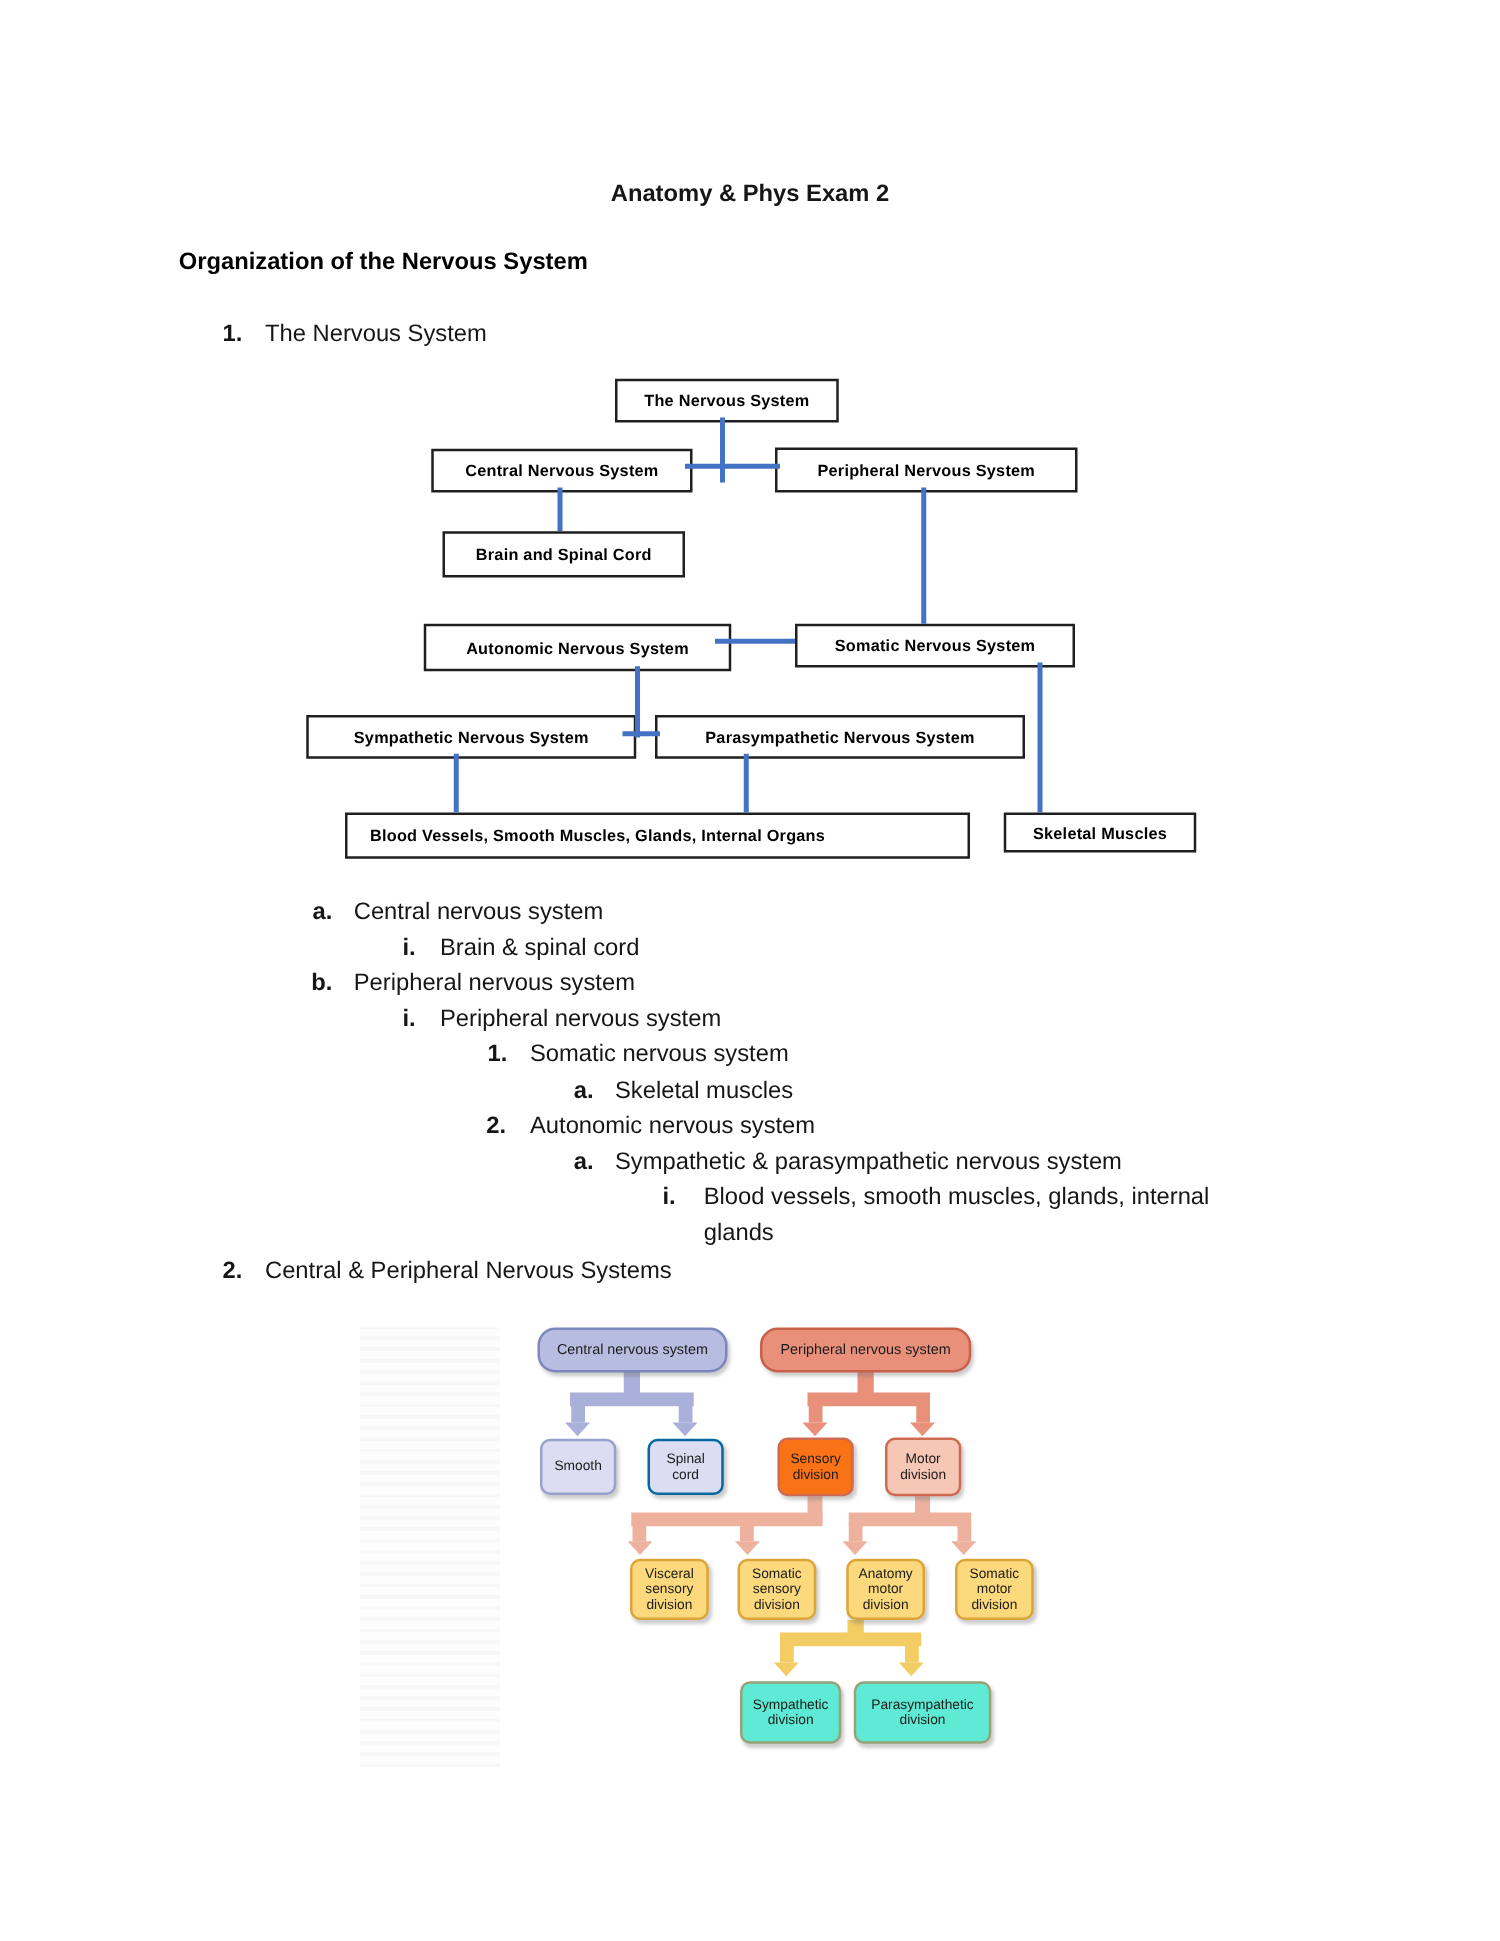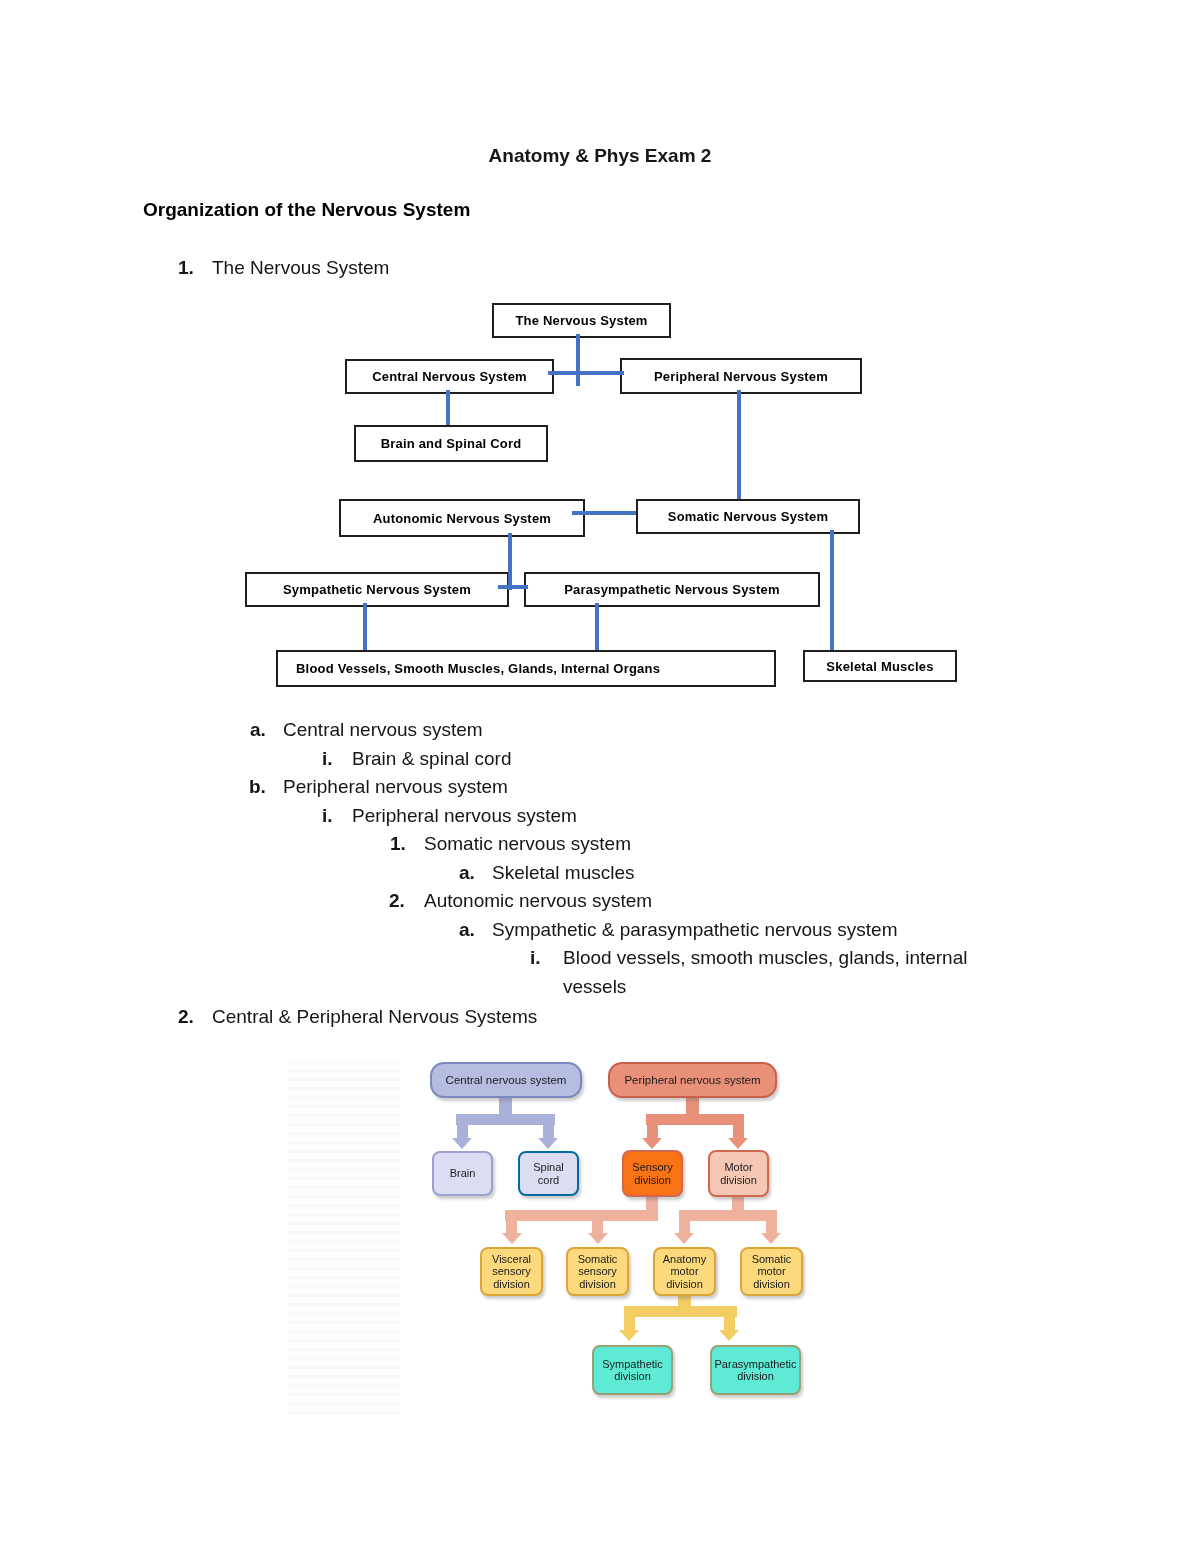--- a/index.html
+++ b/index.html
@@ -55,24 +55,24 @@
   .d2-box{position:absolute;display:flex;align-items:center;justify-content:center;
     text-align:center;font-size:11px;line-height:12.5px;color:#1b1b1b;
     border-radius:8px;box-shadow:2px 3px 3px rgba(110,110,110,.35);padding:2px;box-sizing:border-box;}
   .pill{border-radius:14px;font-size:11.5px;}
   .cns-pill{left:430px;top:1062px;width:152px;height:36px;background:#b7bde1;border:2px solid #7c87bd;}
   .pns-pill{left:608px;top:1062px;width:169px;height:36px;background:#e8907a;border:2px solid #c9604a;}
   .brain{left:432px;top:1151px;width:61px;height:45px;background:#dcddf2;border:2px solid #99a1cd;}
   .spinal{left:518px;top:1151px;width:61px;height:45px;background:#dcddf2;border:2px solid #0369a1;}
   .sensory{left:622px;top:1150px;width:61px;height:47px;background:#f97316;border:2px solid #cf6a50;}
   .motor{left:708px;top:1150px;width:61px;height:47px;background:#f5c7b4;border:2px solid #cf6a50;}
-  .ybox{background:#fcd97c;border:2px solid #dca538;width:63px;height:49px;top:1247px;}
+  .ybox{background:#fcd97c;border:2px solid #dca538;width:63px;height:49px;top:1247px;margin-left:24px;}
   .y1{left:480px;} .y2{left:566px;} .y3{left:653px;} .y4{left:740px;}
   .gbox{background:#5eead4;border:2px solid #97a376;top:1345px;height:50px;}
-  .g1{left:592px;width:81px;} .g2{left:710px;width:91px;}
+  .g1{left:592px;width:81px;} .g2{left:683px;width:110px;}
   .d2c{position:absolute;}
   .lav{background:#a9b0da;} .sal{background:#e8907a;} .pnk{background:#edb19e;} .gld{background:#f3cc63;}
   .ah{position:absolute;width:0;height:0;border-left:10px solid transparent;border-right:10px solid transparent;}
   .ah.lav{background:none;border-top:11px solid #a9b0da;}
   .ah.sal{background:none;border-top:11px solid #e8907a;}
   .ah.pnk{background:none;border-top:11px solid #edb19e;}
   .ah.gld{background:none;border-top:11px solid #f3cc63;}
   .texture{position:absolute;left:288px;top:1062px;width:112px;height:352px;opacity:.55;
     background:repeating-linear-gradient(0deg,#f1f1f1 0 3px,#fbfbfb 3px 9px);}
 </style>
@@ -111,21 +111,21 @@
 
   <div class="olrow r1"><span class="mk">a.</span><span>Central nervous system</span></div>
   <div class="olrow r2"><span class="mk">i.</span><span>Brain &amp; spinal cord</span></div>
   <div class="olrow r3"><span class="mk">b.</span><span>Peripheral nervous system</span></div>
   <div class="olrow r4"><span class="mk">i.</span><span>Peripheral nervous system</span></div>
   <div class="olrow r5"><span class="mk">1.</span><span>Somatic nervous system</span></div>
   <div class="olrow r6"><span class="mk">a.</span><span>Skeletal muscles</span></div>
   <div class="olrow r7"><span class="mk">2.</span><span>Autonomic nervous system</span></div>
   <div class="olrow r8"><span class="mk">a.</span><span>Sympathetic &amp; parasympathetic nervous system</span></div>
   <div class="olrow r9"><span class="mk">i.</span><span>Blood vessels, smooth muscles, glands, internal</span></div>
-  <div class="olrow r10"><span>vessels</span></div>
+  <div class="olrow r10"><span>glands</span></div>
   <div class="olrow r11"><span class="mk">2.</span><span>Central &amp; Peripheral Nervous Systems</span></div>
 
   <div class="texture"></div>
 
   <div class="d2c lav" style="left:499px;top:1096px;width:13px;height:26px;"></div>
   <div class="d2c lav" style="left:456px;top:1114px;width:99px;height:11px;"></div>
   <div class="d2c lav" style="left:457px;top:1122px;width:11px;height:16px;"></div>
   <div class="d2c lav" style="left:543px;top:1122px;width:11px;height:16px;"></div>
   <div class="ah lav" style="left:452px;top:1138px;"></div>
   <div class="ah lav" style="left:538px;top:1138px;"></div>
@@ -153,21 +153,21 @@
 
   <div class="d2c gld" style="left:678px;top:1296px;width:13px;height:20px;"></div>
   <div class="d2c gld" style="left:624px;top:1306px;width:113px;height:11px;"></div>
   <div class="d2c gld" style="left:624px;top:1316px;width:11px;height:14px;"></div>
   <div class="d2c gld" style="left:724px;top:1316px;width:11px;height:14px;"></div>
   <div class="ah gld" style="left:619px;top:1330px;"></div>
   <div class="ah gld" style="left:719px;top:1330px;"></div>
 
   <div class="d2-box pill cns-pill">Central nervous system</div>
   <div class="d2-box pill pns-pill">Peripheral nervous system</div>
-  <div class="d2-box brain">Brain</div>
+  <div class="d2-box brain">Smooth</div>
   <div class="d2-box spinal">Spinal cord</div>
   <div class="d2-box sensory">Sensory division</div>
   <div class="d2-box motor">Motor division</div>
   <div class="d2-box ybox y1">Visceral sensory division</div>
   <div class="d2-box ybox y2">Somatic sensory division</div>
   <div class="d2-box ybox y3">Anatomy motor division</div>
   <div class="d2-box ybox y4">Somatic motor division</div>
   <div class="d2-box gbox g1">Sympathetic division</div>
   <div class="d2-box gbox g2">Parasympathetic division</div>
 

